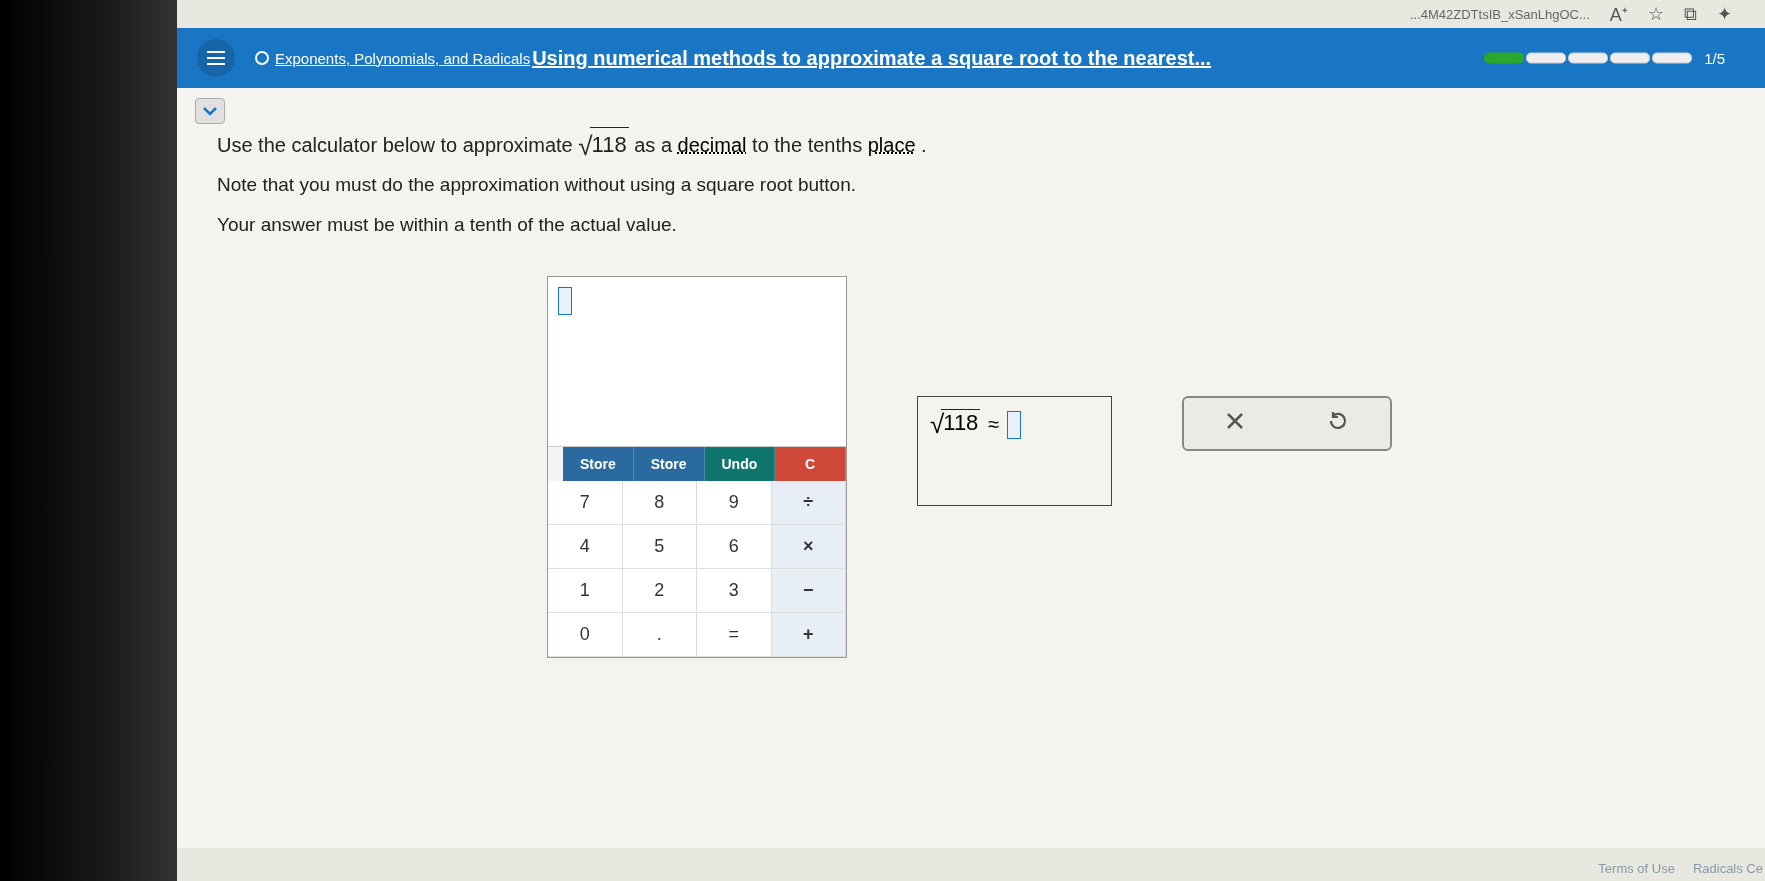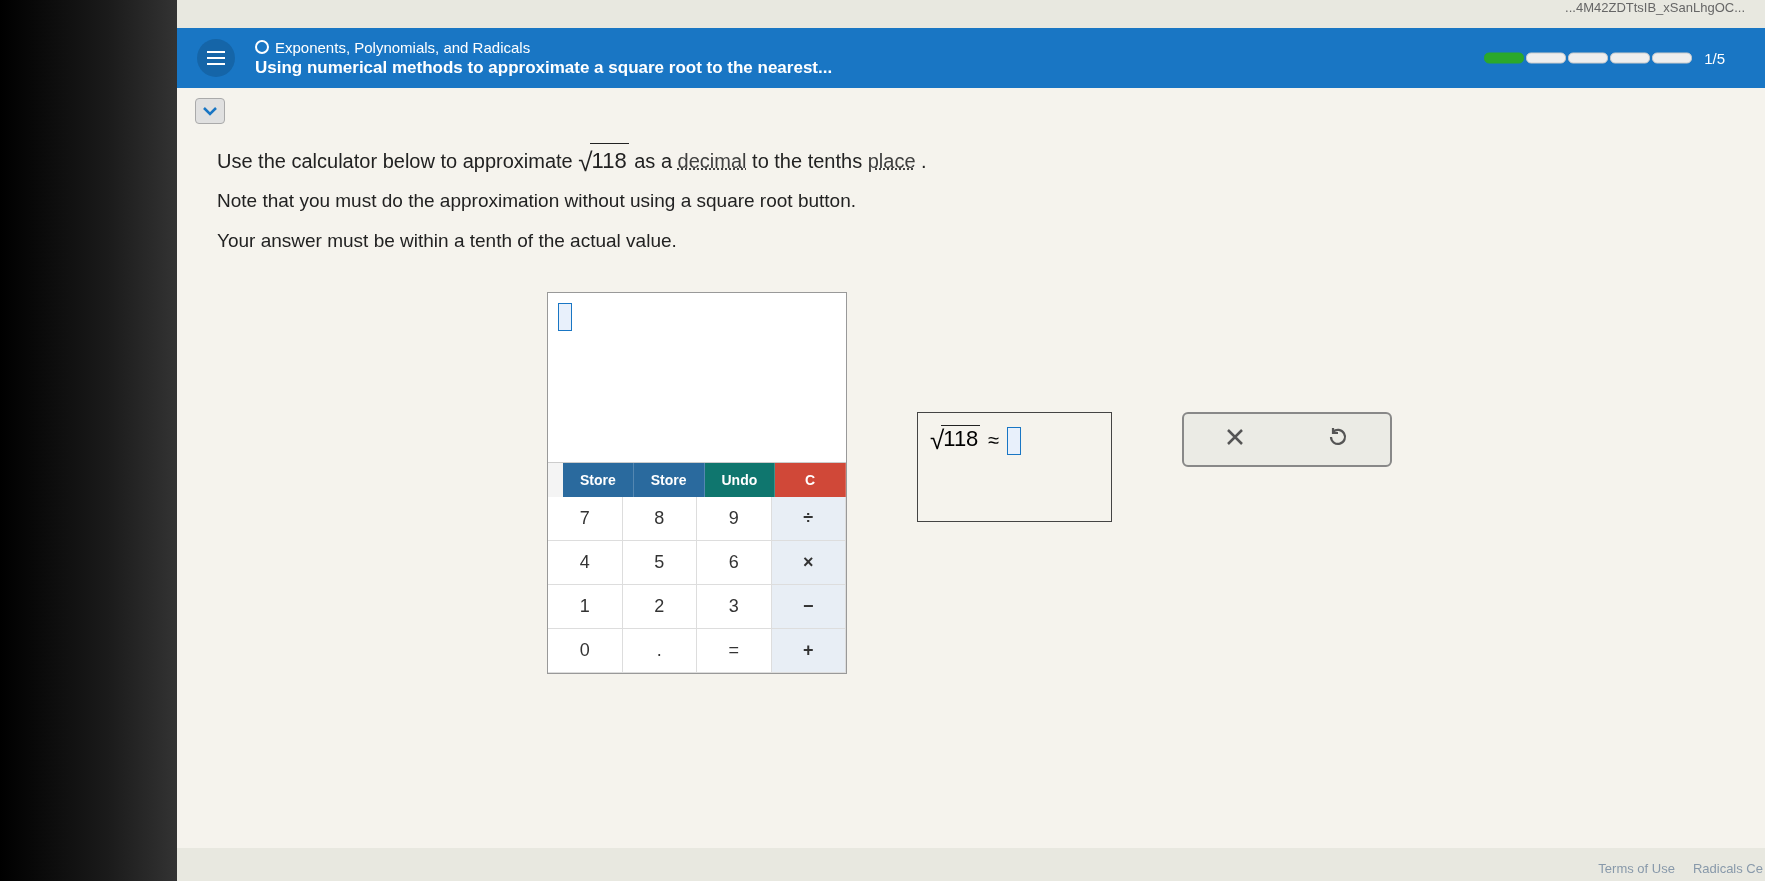--- a/index.html
+++ b/index.html
@@ -16,24 +16,23 @@
       position: relative;
     }
     .browser-bar {
       position: absolute;
       top: 0;
       right: 0;
       height: 28px;
       display: flex;
       align-items: center;
       gap: 20px;
-      padding-right: 20px;
+      padding-right: 33px;
       color: #555;
       font-size: 14px;
-      flex-direction: column;
     }
     .browser-bar .url-frag {
       color: #666;
       font-size: 13px;
     }
     .browser-bar .icon {
       font-size: 18px;
       color: #555;
     }
     .main-app {
@@ -66,37 +65,38 @@
       cursor: pointer;
     }
     .hamburger span {
       display: block;
       width: 18px;
       height: 2px;
       background: white;
     }
     .header-text {
       display: flex;
-      flex-direction: column;
+      flex-direction: row;
       gap: 2px;
+      text-decoration: underline;
     }
     .breadcrumb-line {
       display: flex;
       align-items: center;
       gap: 6px;
       font-size: 15px;
     }
     .breadcrumb-line .circ {
       width: 14px;
       height: 14px;
       border: 2px solid white;
       border-radius: 50%;
     }
     .lesson-title {
-      font-size: 17px;
+      font-size: 20px;
       font-weight: bold;
     }
     .progress-area {
       position: absolute;
       right: 40px;
       top: 50%;
       transform: translateY(-50%);
       display: flex;
       align-items: center;
       gap: 12px;
@@ -138,27 +138,27 @@
       display: flex;
       align-items: center;
       justify-content: center;
       cursor: pointer;
     }
     .expand-btn svg {
       width: 16px;
       height: 16px;
     }
     .instructions {
-      margin-top: 25px;
+      margin-top: 9px;
       font-size: 20px;
       color: #222;
       line-height: 1.5;
     }
     .instructions .link {
-      color: #404040;
+      color: #000000;
       text-decoration: underline;
       text-decoration-style: dotted;
       cursor: pointer;
     }
     .sqrt-expr {
       display: inline-flex;
       align-items: flex-start;
       vertical-align: middle;
       font-size: 22px;
     }

